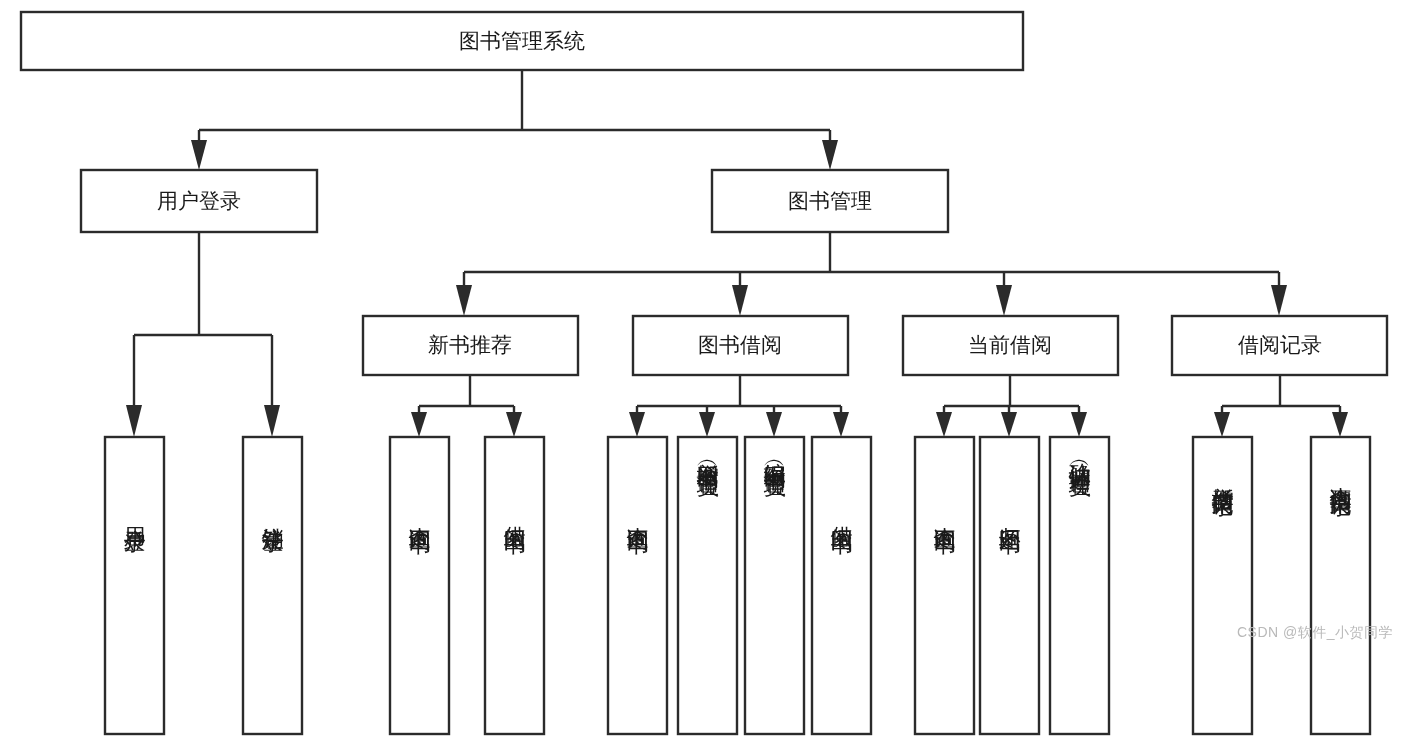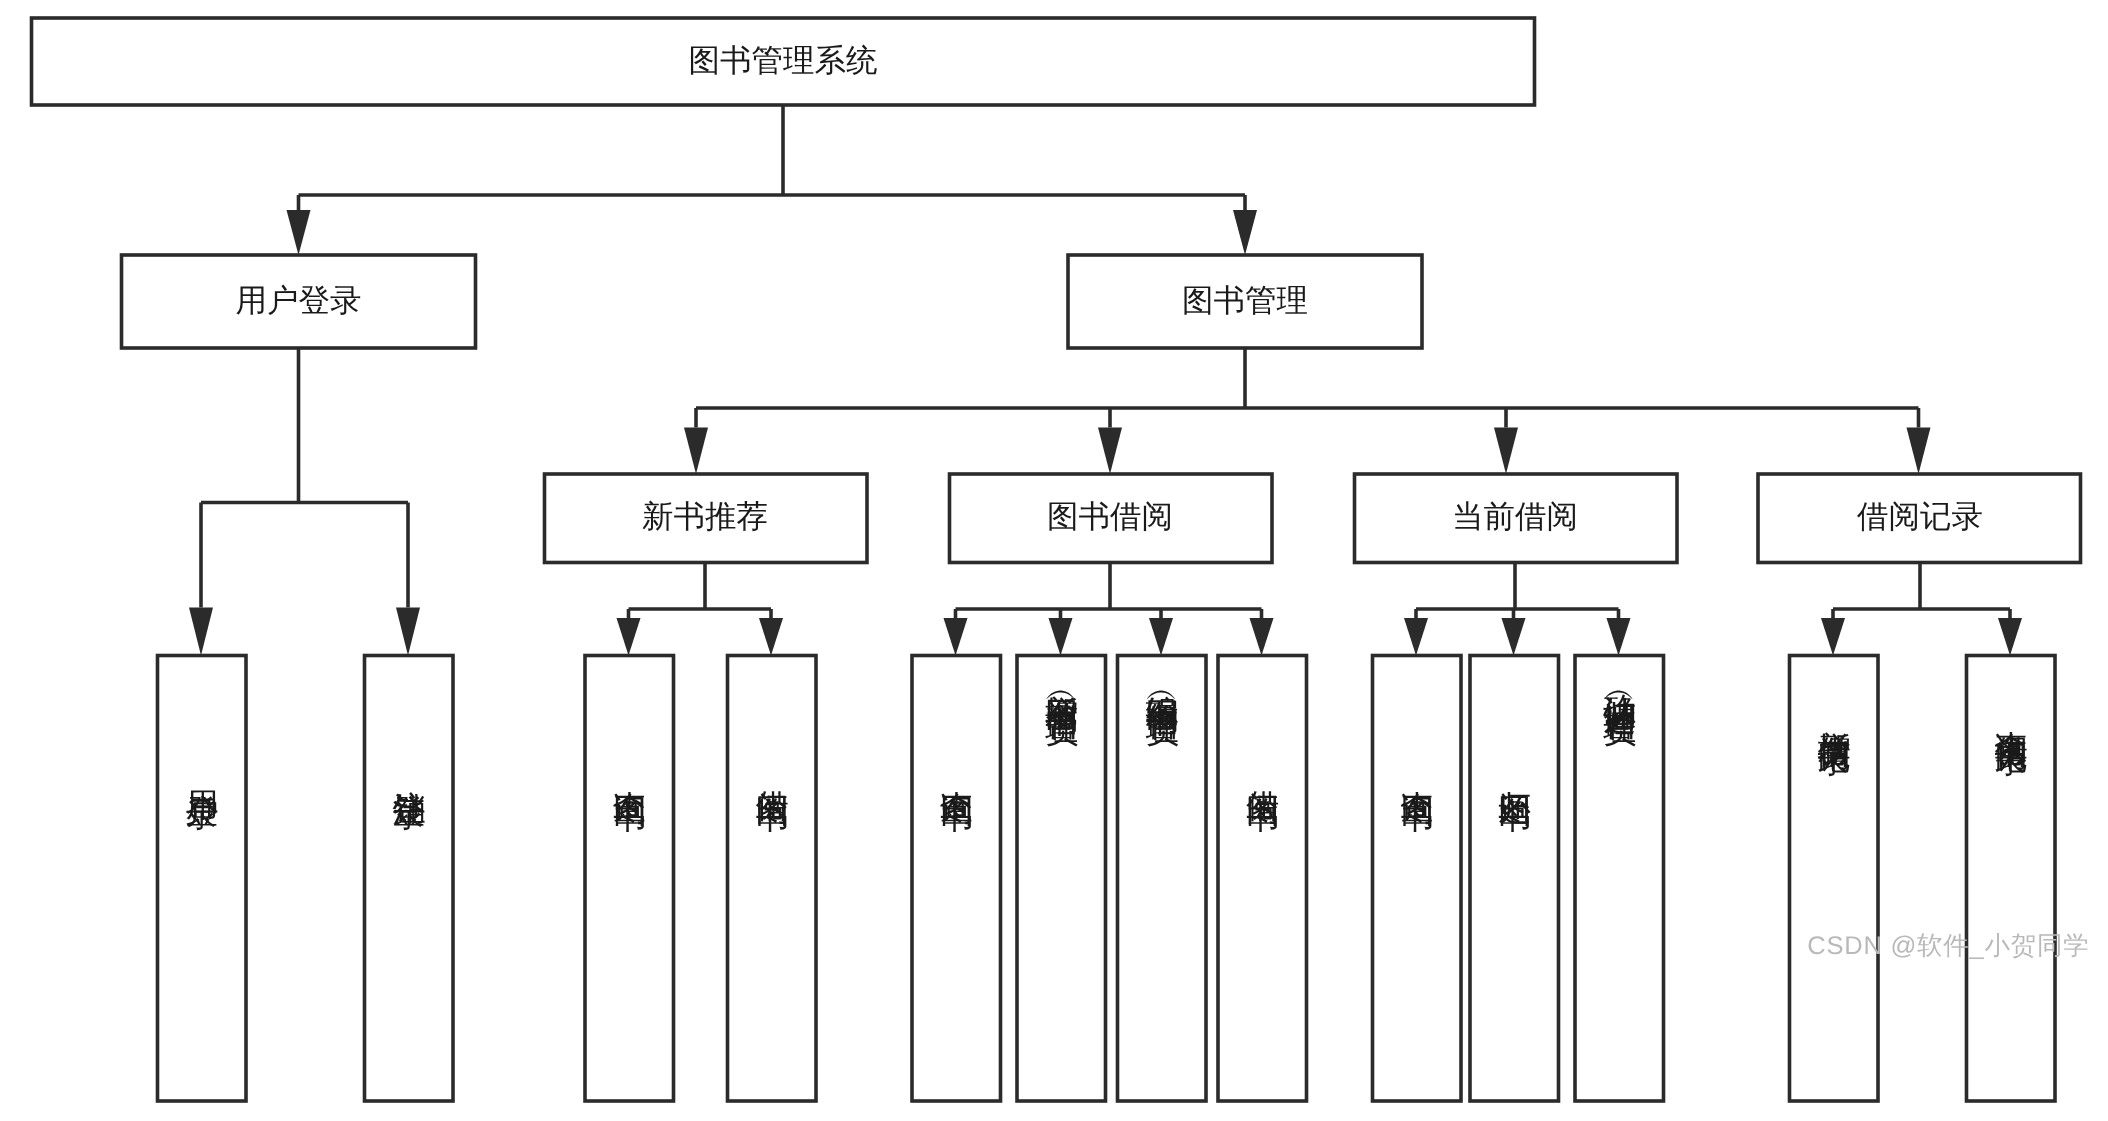--- a/index.html
+++ b/index.html
@@ -64,21 +64,21 @@
     line-height: 1.12;
     color: #1a1a1a;
     letter-spacing: 2px;
     white-space: nowrap;
   }
   .watermark {
     position: absolute;
     right: 12px;
     bottom: 6px;
     font-family: "Liberation Sans", "DejaVu Sans", sans-serif;
-    font-size: 17px;
+    font-size: 14px;
     color: #b9b9b9;
     letter-spacing: 0.5px;
     white-space: nowrap;
   }
 </style>
 </head>
 <body>
 
 <div id="diagram-root">
 

